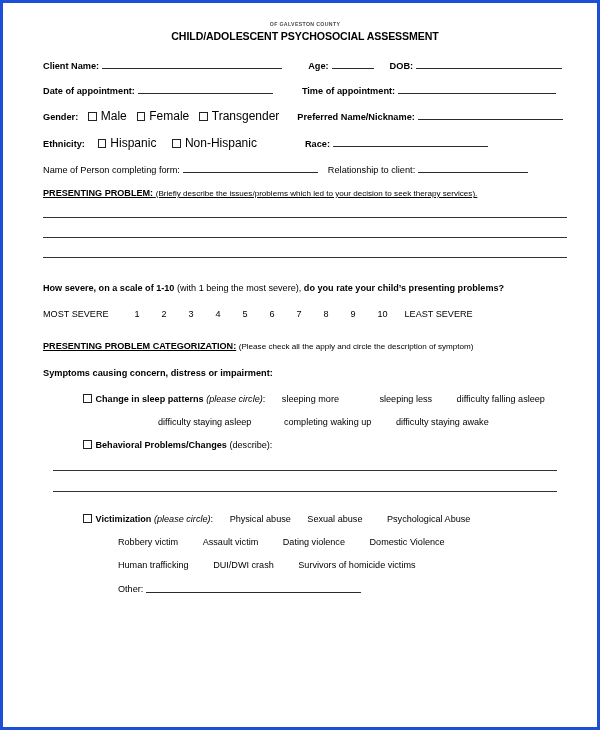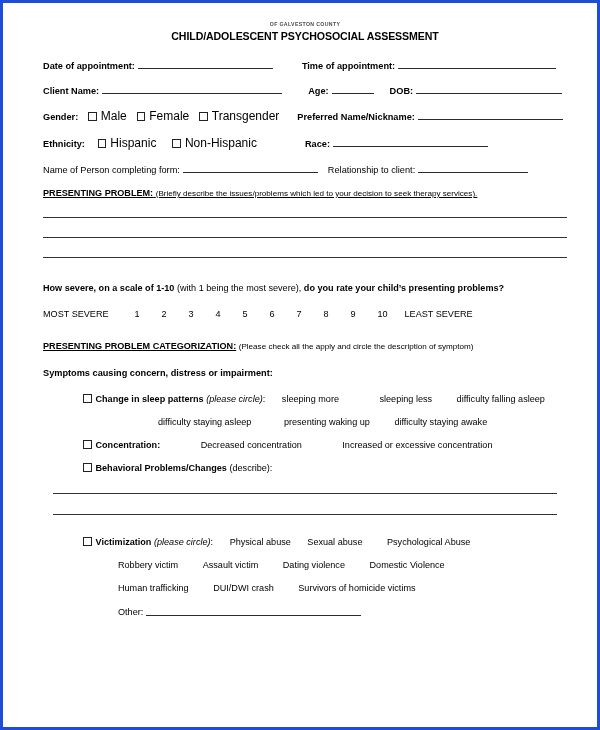--- a/index.html
+++ b/index.html
@@ -141,36 +141,36 @@
 </head>
 <body>
 
 <div id="page">
  <div class="inner">
 
   <div class="org-line">OF GALVESTON COUNTY</div>
   <div class="doc-title">CHILD/ADOLESCENT PSYCHOSOCIAL ASSESSMENT</div>
 
   <div class="row">
-    <span class="lbl">Date of appointment:</span>
-    <span class="fill" style="width:135px"></span>
-    <span style="display:inline-block;width:29px"></span>
-    <span class="lbl">Time of appointment:</span>
-    <span class="fill" style="width:158px"></span>
-  </div>
-
-  <div class="row">
     <span class="lbl">Client Name:</span>
     <span class="fill" style="width:180px"></span>
     <span style="display:inline-block;width:26px"></span>
     <span class="lbl">Age:</span>
     <span class="fill" style="width:42px"></span>
     <span style="display:inline-block;width:16px"></span>
     <span class="lbl">DOB:</span>
     <span class="fill" style="width:146px"></span>
+  </div>
+
+  <div class="row">
+    <span class="lbl">Date of appointment:</span>
+    <span class="fill" style="width:135px"></span>
+    <span style="display:inline-block;width:29px"></span>
+    <span class="lbl">Time of appointment:</span>
+    <span class="fill" style="width:158px"></span>
   </div>
 
   <div class="row">
     <span class="lbl">Gender:</span>
     <span style="display:inline-block;width:10px"></span>
     <span class="opt"><span class="cb"></span><span>Male</span></span>
     <span class="opt"><span class="cb"></span><span>Female</span></span>
     <span class="opt"><span class="cb"></span><span>Transgender</span></span>
     <span style="display:inline-block;width:8px"></span>
     <span class="lbl">Preferred Name/Nickname:</span>
@@ -233,29 +233,24 @@
 
   <div class="item">
     <span class="cb"></span><span class="name">Change in sleep patterns</span>
     <span class="it">(please circle)</span><span>:</span>
     <span class="gap14"></span><span class="choice">sleeping more</span>
     <span class="gap38"></span><span class="choice">sleeping less</span>
     <span class="gap22"></span><span class="choice">difficulty falling asleep</span>
   </div>
   <div class="sub-item" style="margin-left:115px">
     <span class="choice">difficulty staying asleep</span>
-    <span class="gap30"></span><span class="choice">presenting waking up</span>
+    <span class="gap30"></span><span class="choice">completing waking up</span>
     <span class="gap22"></span><span class="choice">difficulty staying awake</span>
   </div>
 
-  <div class="item">
-    <span class="cb"></span><span class="name">Concentration:</span>
-    <span class="gap38"></span><span class="choice">Decreased concentration</span>
-    <span class="gap38"></span><span class="choice">Increased or excessive concentration</span>
-  </div>
 
 
 
 
   <div class="item" style="margin-bottom:20px">
     <span class="cb"></span><span class="name">Behavioral Problems/Changes</span>
     <span>(describe):</span>
   </div>
   <div class="blank-line" style="width:96%;margin-left:2%;margin-bottom:20px"></div>
   <div class="blank-line" style="width:96%;margin-left:2%;margin-bottom:22px"></div>

